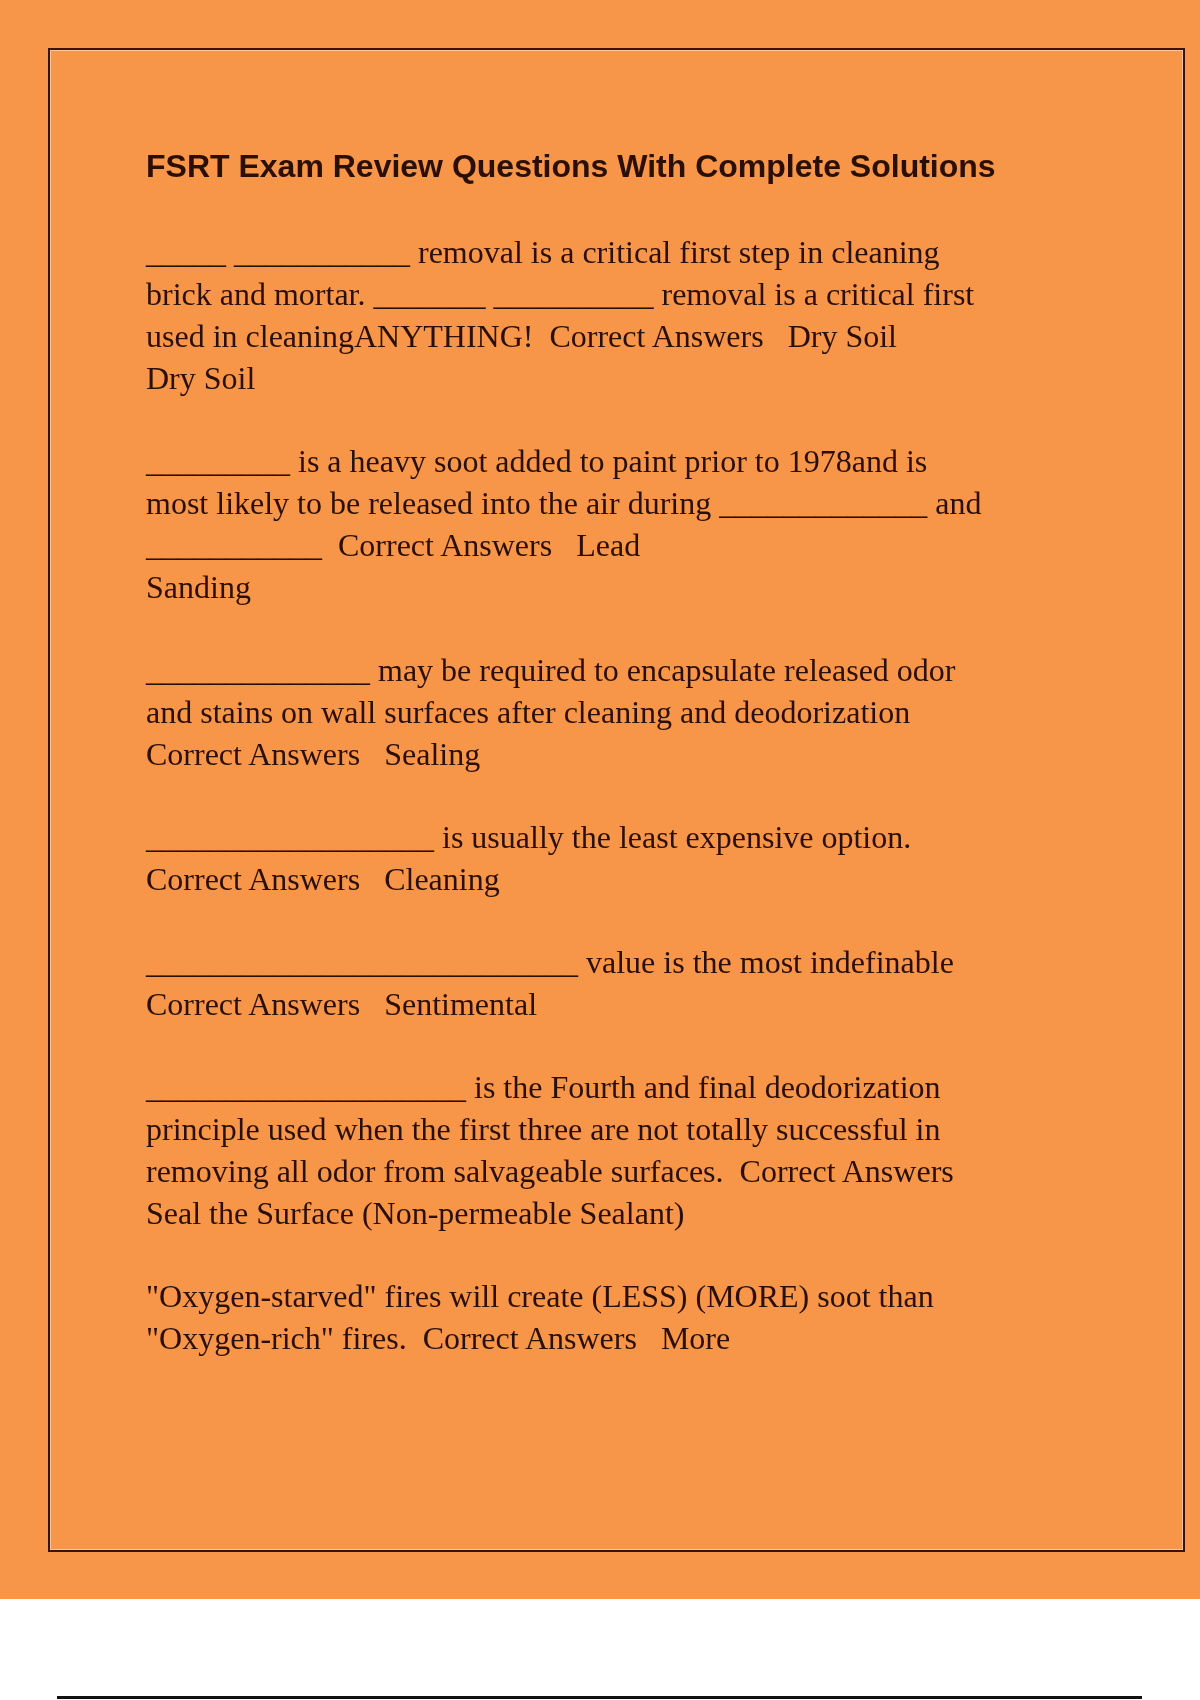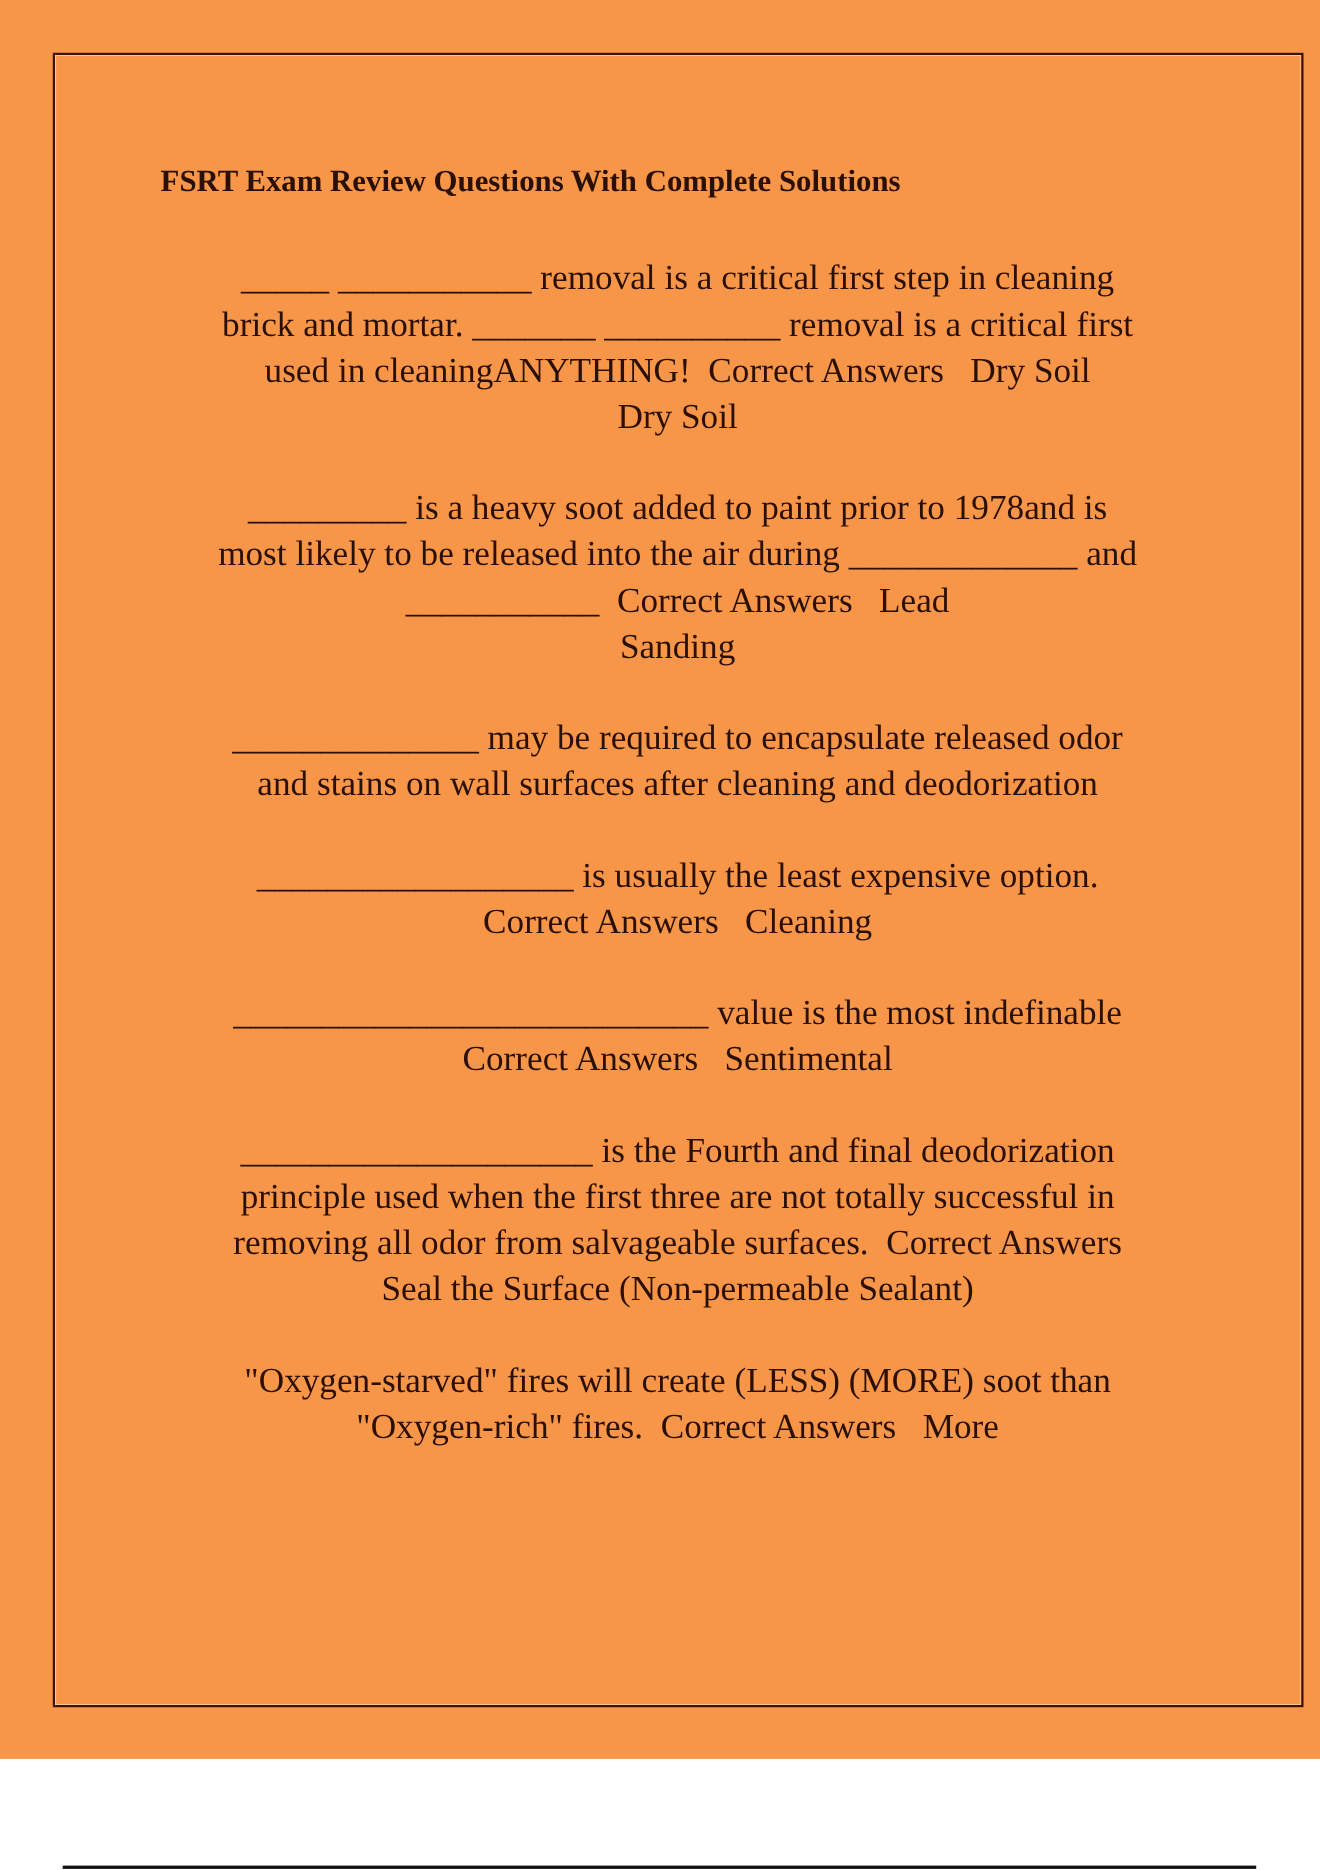--- a/index.html
+++ b/index.html
@@ -33,32 +33,31 @@
       box-sizing: content-box;
     }
     .content {
       position: absolute;
       left: 146px;
       top: 148px;
       width: 940px;
       color: #2a0f05;
     }
     .title {
-      font-family: Liberation Serif, serif;
+      font-family: Liberation Sans, sans-serif;
       font-weight: bold;
-      font-size: 28px;
+      font-size: 32px;
       line-height: 36px;
       margin: 0 0 47px 0;
       white-space: nowrap;
     }
     .qa {
       font-size: 32px;
       line-height: 42px;
       margin: 0 0 41px 0;
-      text-align: center;
     }
     .qa .line {
       display: block;
       white-space: pre;
     }
     .footer-rule {
       position: absolute;
       left: 57px;
       top: 1696px;
       width: 1085px;
@@ -85,20 +84,21 @@
   <div class="qa">
     <span class="line">_________ is a heavy soot added to paint prior to 1978and is</span>
     <span class="line">most likely to be released into the air during _____________ and</span>
     <span class="line">___________  Correct Answers   Lead</span>
     <span class="line">Sanding</span>
   </div>
 
   <div class="qa">
     <span class="line">______________ may be required to encapsulate released odor</span>
     <span class="line">and stains on wall surfaces after cleaning and deodorization</span>
+    <span class="line">Correct Answers   Sealing</span>
   </div>
 
   <div class="qa">
     <span class="line">__________________ is usually the least expensive option.</span>
     <span class="line">Correct Answers   Cleaning</span>
   </div>
 
   <div class="qa">
     <span class="line">___________________________ value is the most indefinable</span>
     <span class="line">Correct Answers   Sentimental</span>

